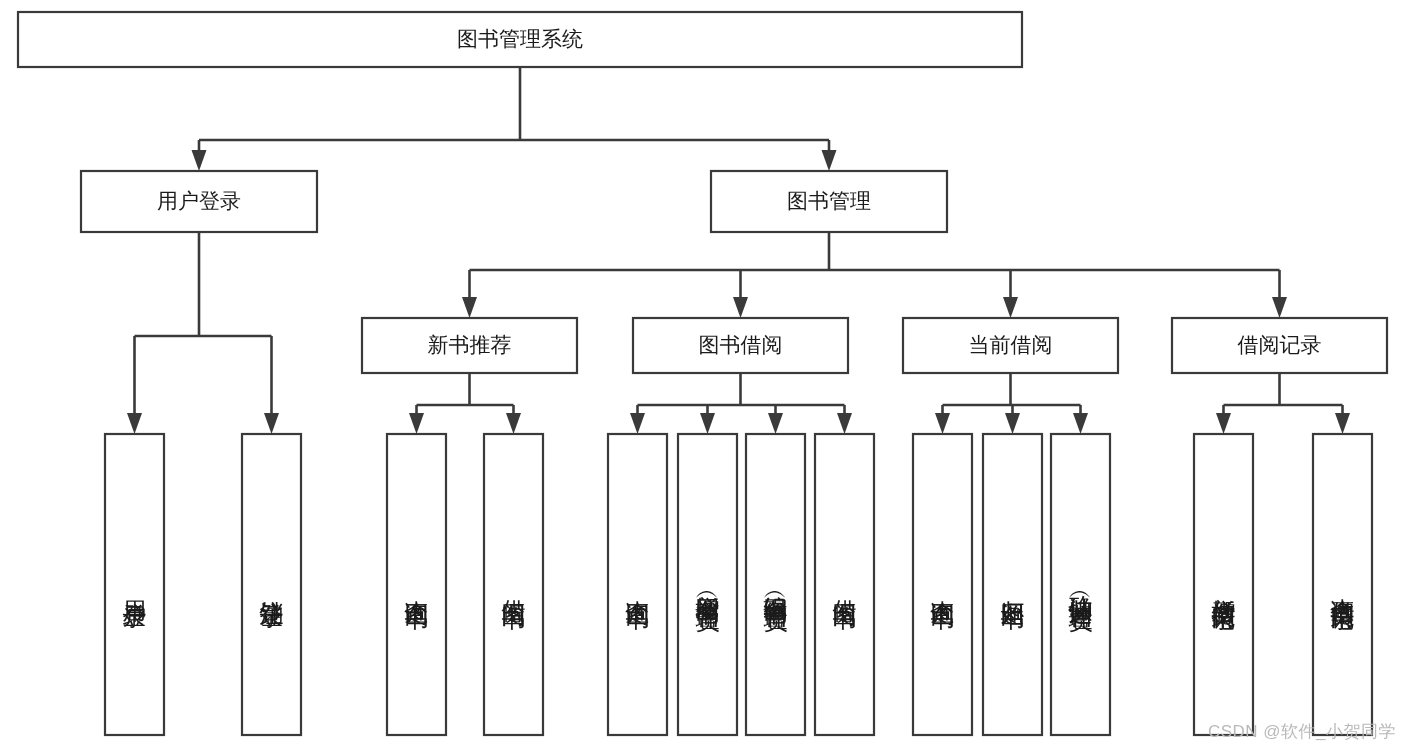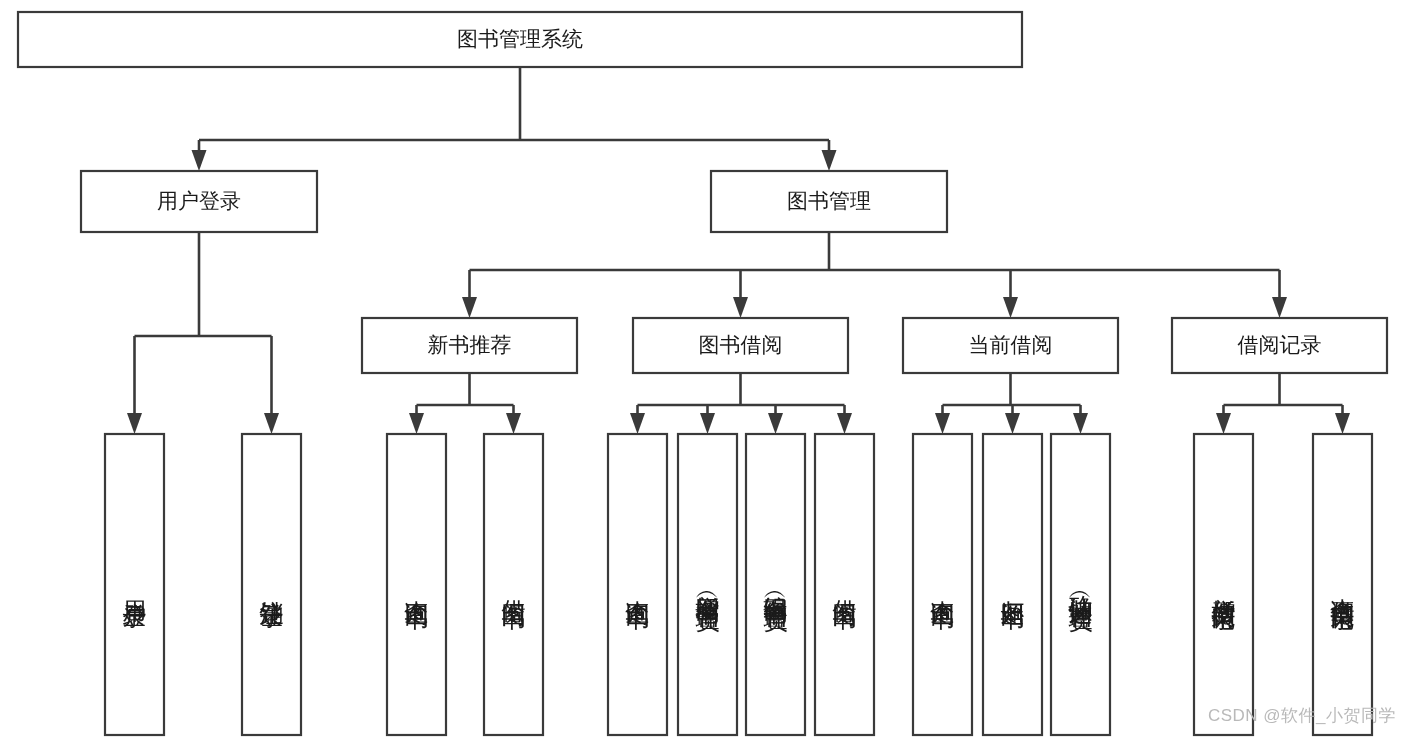--- a/index.html
+++ b/index.html
@@ -60,21 +60,21 @@
     color: #1b1b1b;
     display: flex;
     align-items: center;
     justify-content: center;
     white-space: nowrap;
     pointer-events: none;
   }
   #watermark {
     position: absolute;
     right: 9px;
-    bottom: 20px;
+    bottom: 4px;
     font-family: "Liberation Sans", "DejaVu Sans", sans-serif;
     font-size: 17px;
     color: #b9b9b9;
     letter-spacing: 0.5px;
     white-space: nowrap;
   }
 </style>
 </head>
 <body>
 

